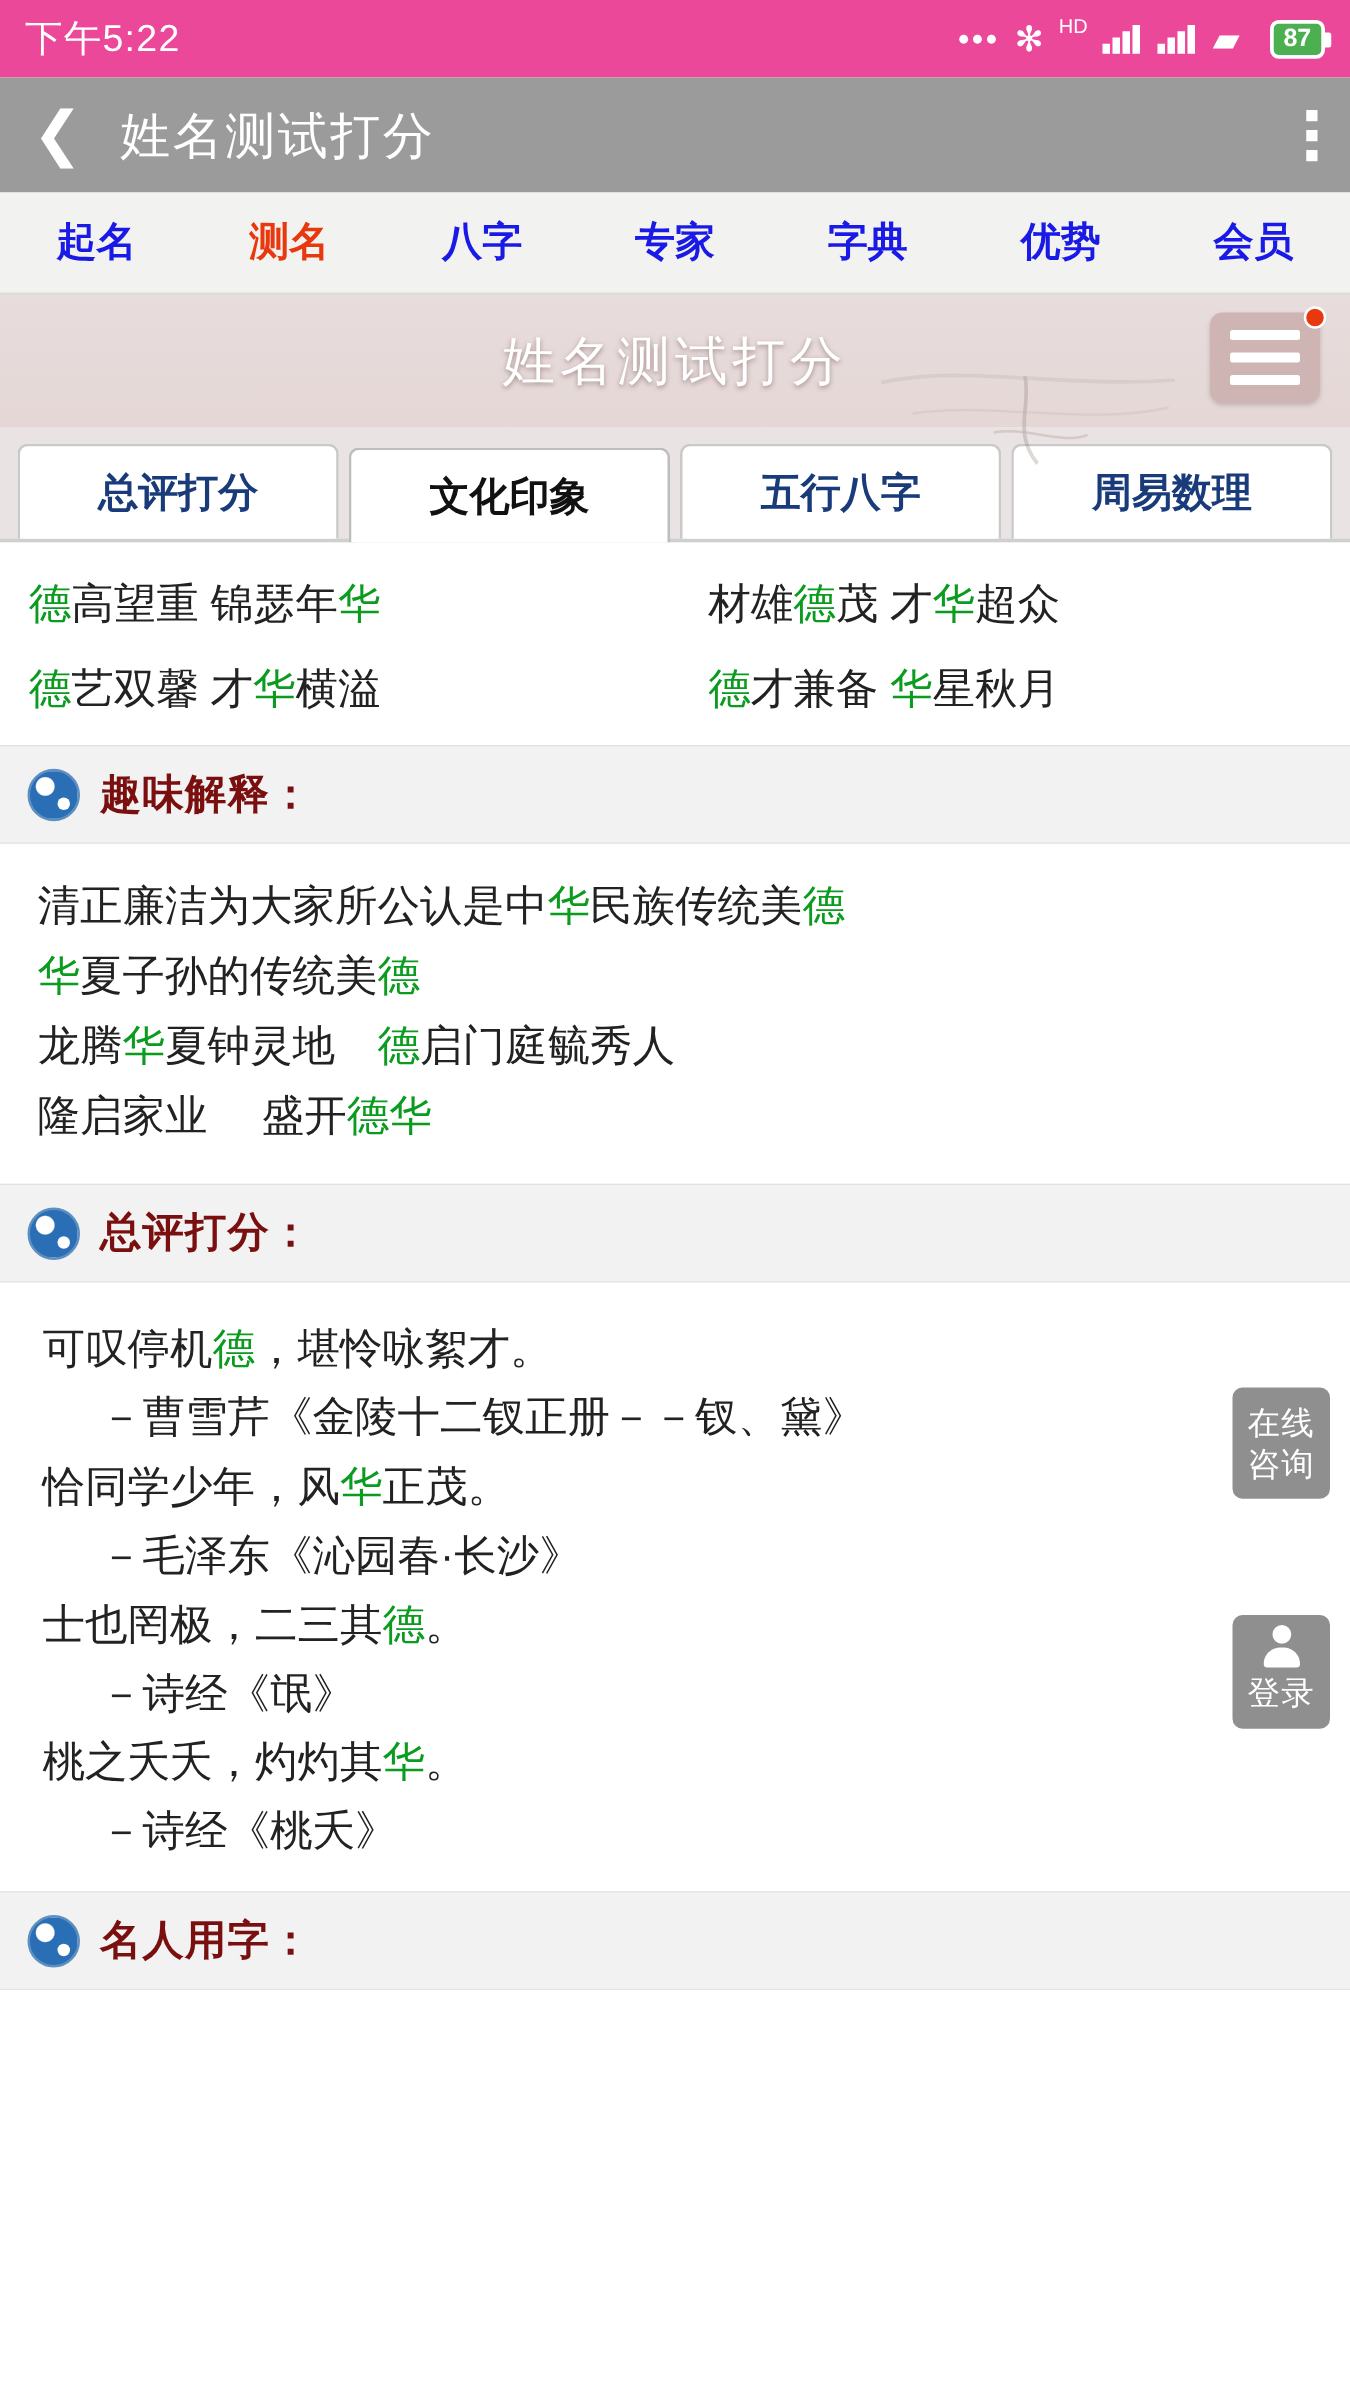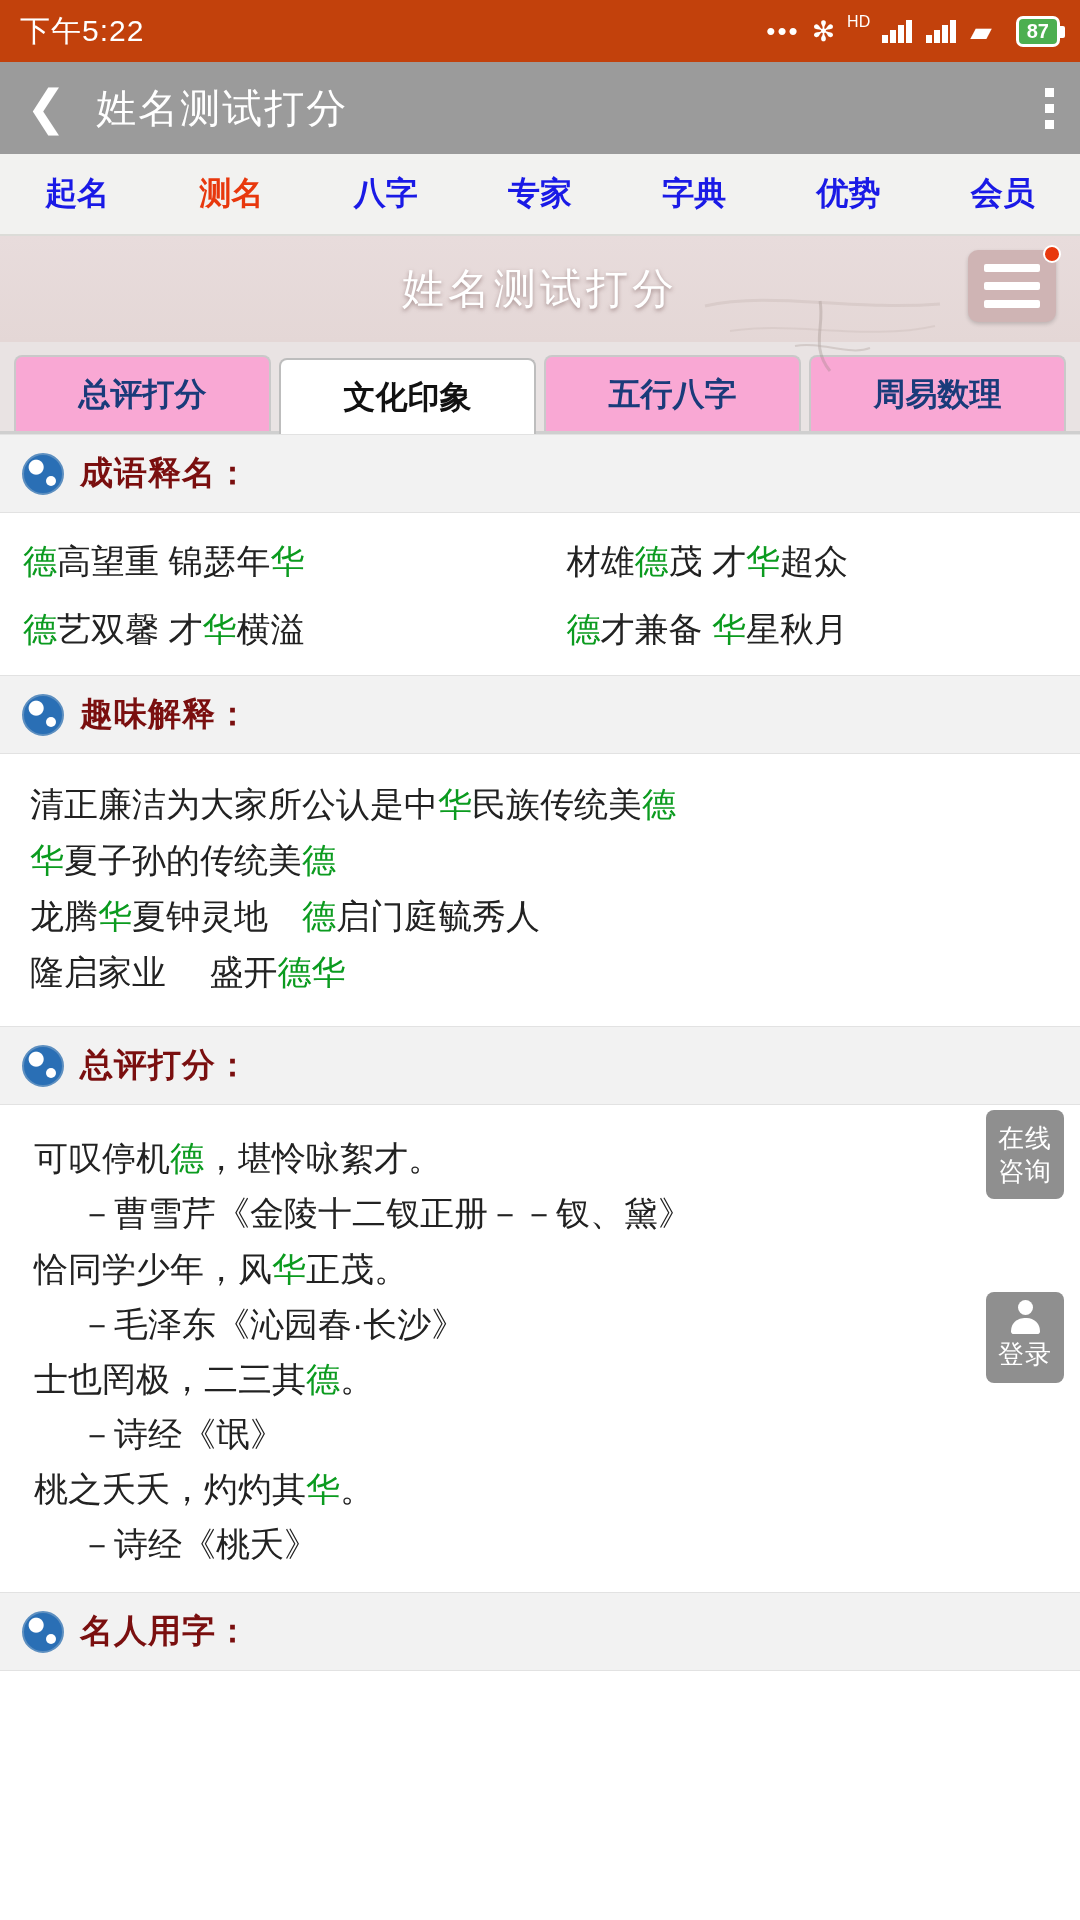--- a/index.html
+++ b/index.html
@@ -6,21 +6,21 @@
   html, body {
     width: 1080px; height: 1920px;
     font-family: "Liberation Sans", "DejaVu Sans", sans-serif;
     background: #ffffff;
     overflow: hidden;
   }
 
   
   .statusbar {
     height: 62px;
-    background: #c2410c;
+    background: #ec4899;
     display: flex;
     align-items: center;
     padding: 0 20px;
     color: #ffffff;
   }
   .status-time { font-size: 30px; letter-spacing: 1px; }
   .status-right { margin-left: auto; display: flex; align-items: center; gap: 12px; }
   .dots { letter-spacing: 2px; font-size: 26px; }
   .bt { font-size: 28px; }
   .hd { font-size: 16px; position: relative; top: -9px; }
@@ -104,21 +104,21 @@
     border-bottom: 3px solid #cfcfcf;
     height: 92px;
   }
   .subtab {
     flex: 1; text-align: center;
     font-size: 32px; font-weight: bold;
     padding: 16px 0 14px;
     border: 2px solid #c9c9c9;
     border-bottom: none;
     border-radius: 8px 8px 0 0;
-    background: #f9a8d4;
+    background: #ffffff;
     color: #1a3b7a;
   }
   .subtab.active {
     background: #ffffff;
     color: #111111;
     position: relative; top: 3px;
     border-color: #bdbdbd;
   }
 
   
@@ -245,24 +245,20 @@
 
   <div class="subtabs">
     <div class="subtab">总评打分</div>
     <div class="subtab active">文化印象</div>
     <div class="subtab">五行八字</div>
     <div class="subtab">周易数理</div>
   </div>
 
   <div class="content">
 
-    <div class="section-head">
-      <div class="yinyang"></div>
-      <div class="section-title">成语释名：</div>
-    </div>
     <div class="idioms">
       <div><span class="g">德</span>高望重 锦瑟年<span class="g">华</span></div>
       <div>材雄<span class="g">德</span>茂 才<span class="g">华</span>超众</div>
       <div><span class="g">德</span>艺双馨 才<span class="g">华</span>横溢</div>
       <div><span class="g">德</span>才兼备 <span class="g">华</span>星秋月</div>
     </div>
 
     <div class="section-head">
       <div class="yinyang"></div>
       <div class="section-title">趣味解释：</div>

